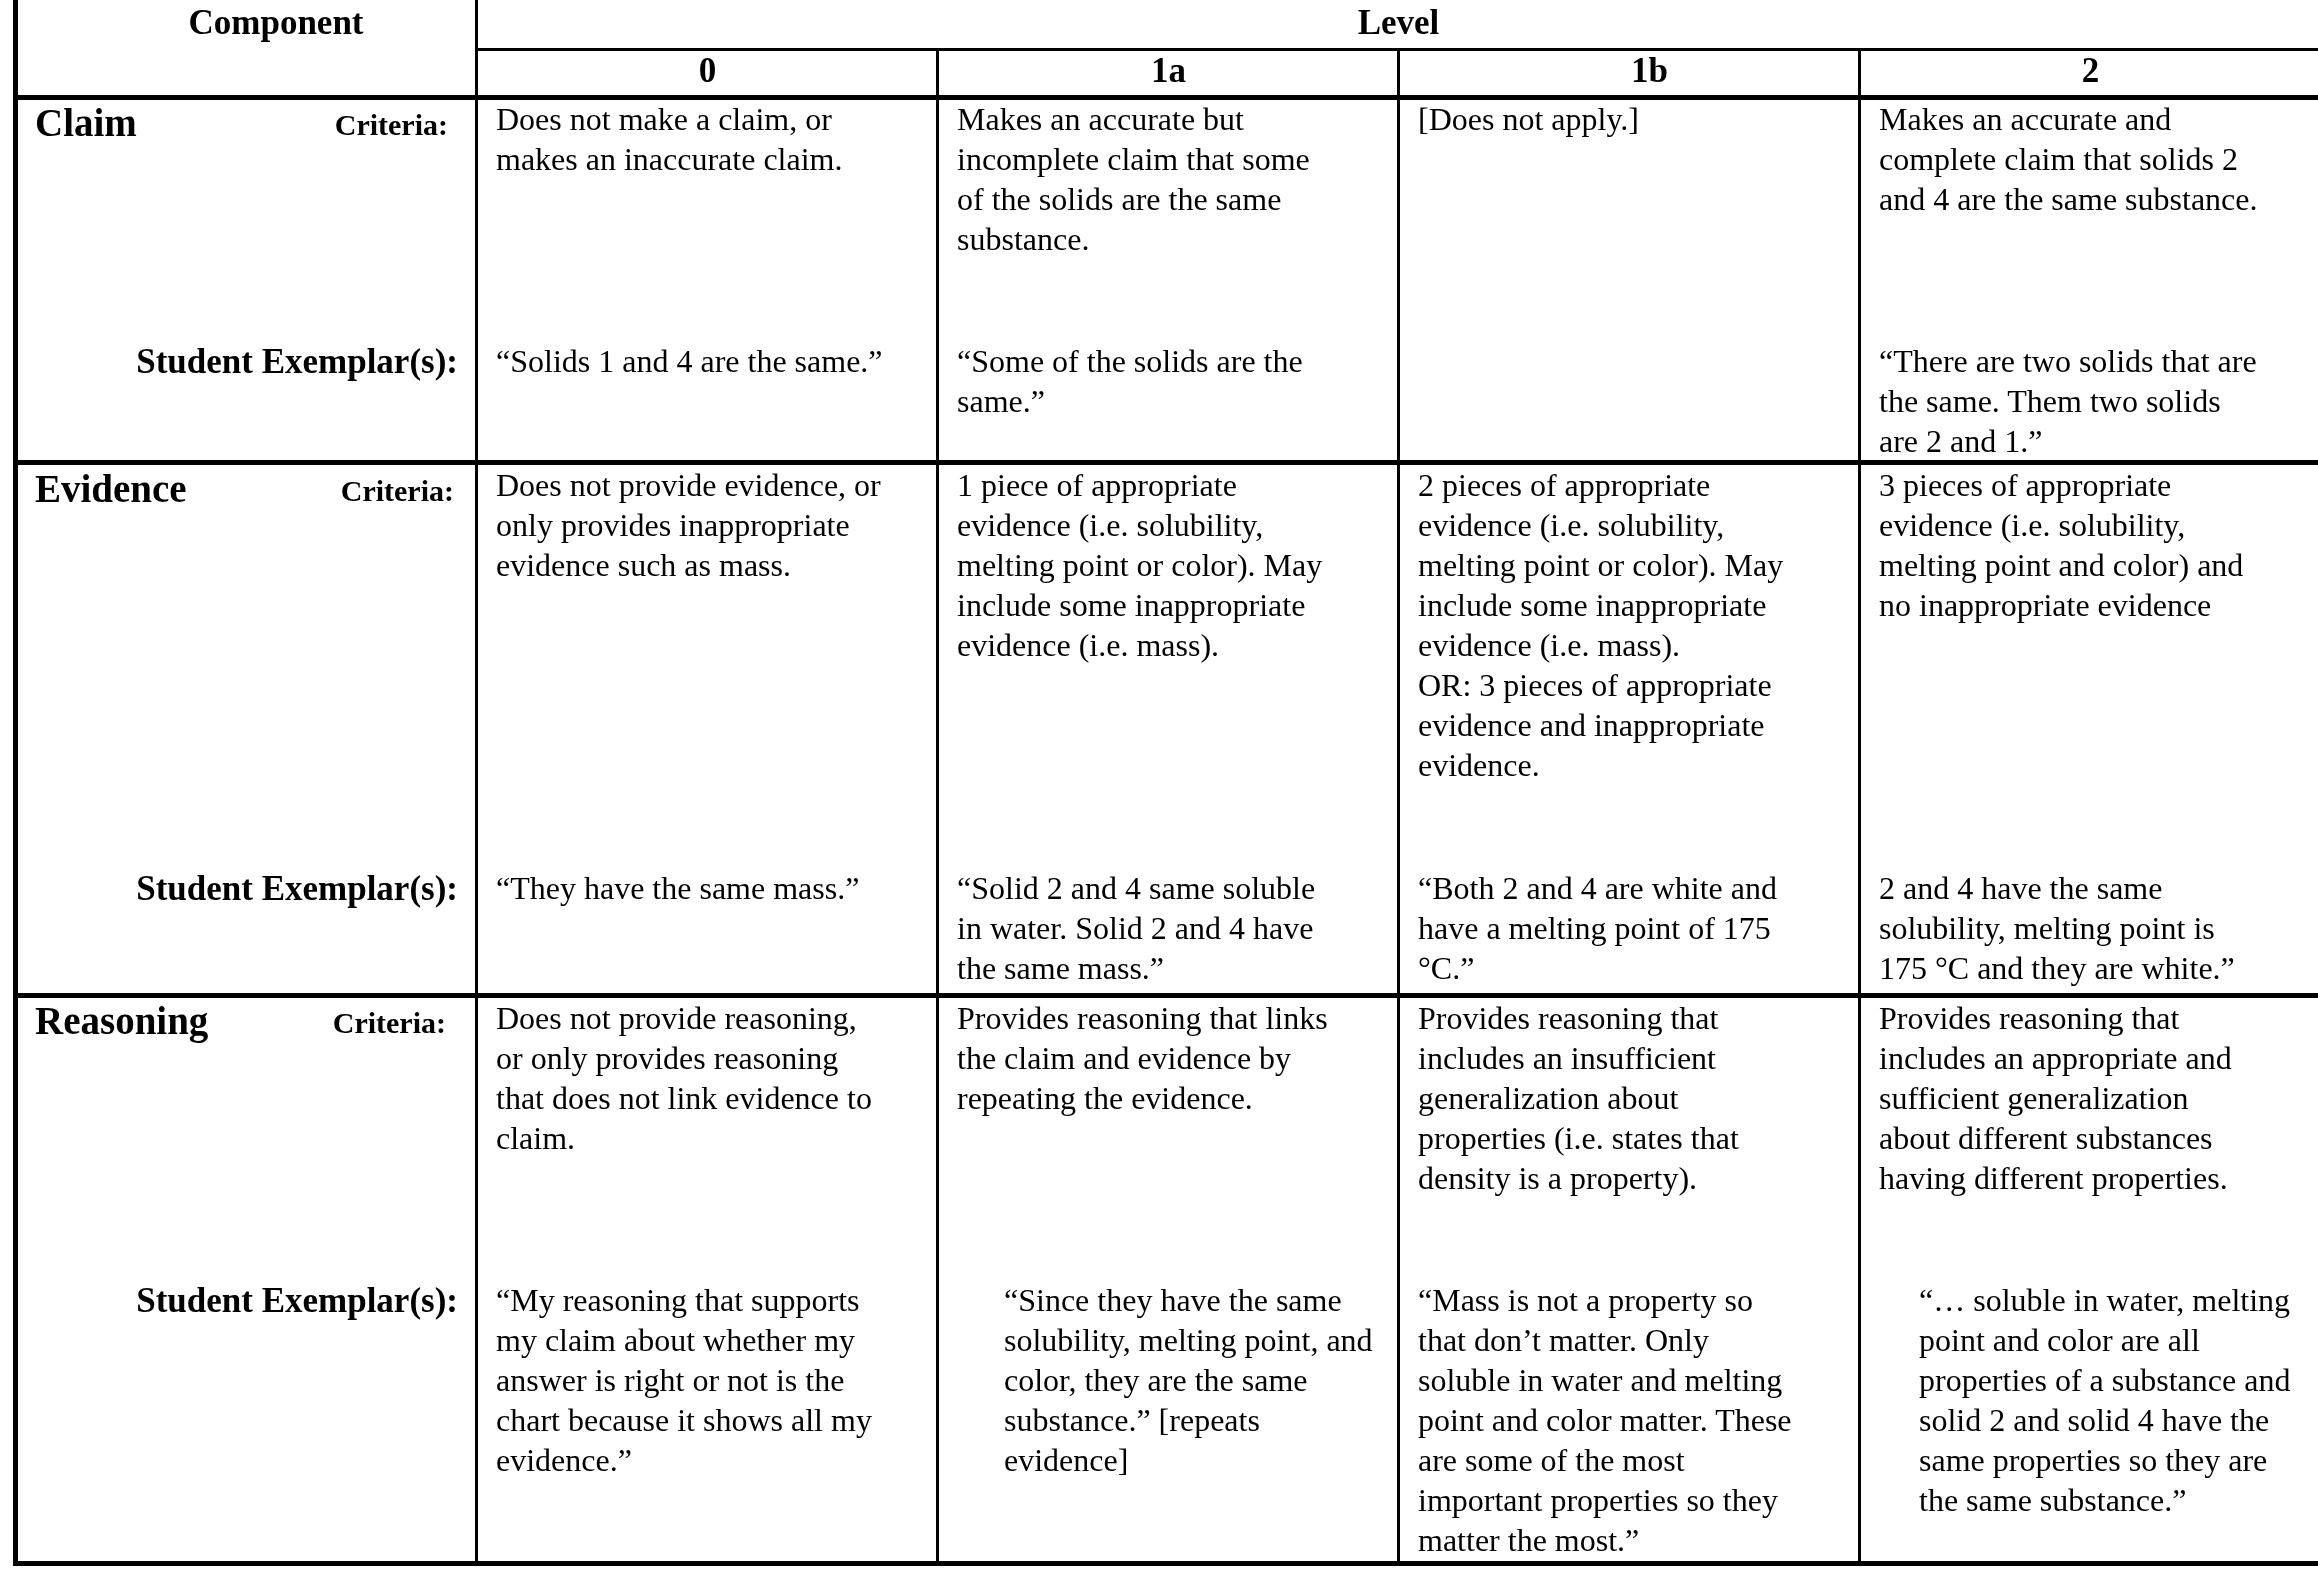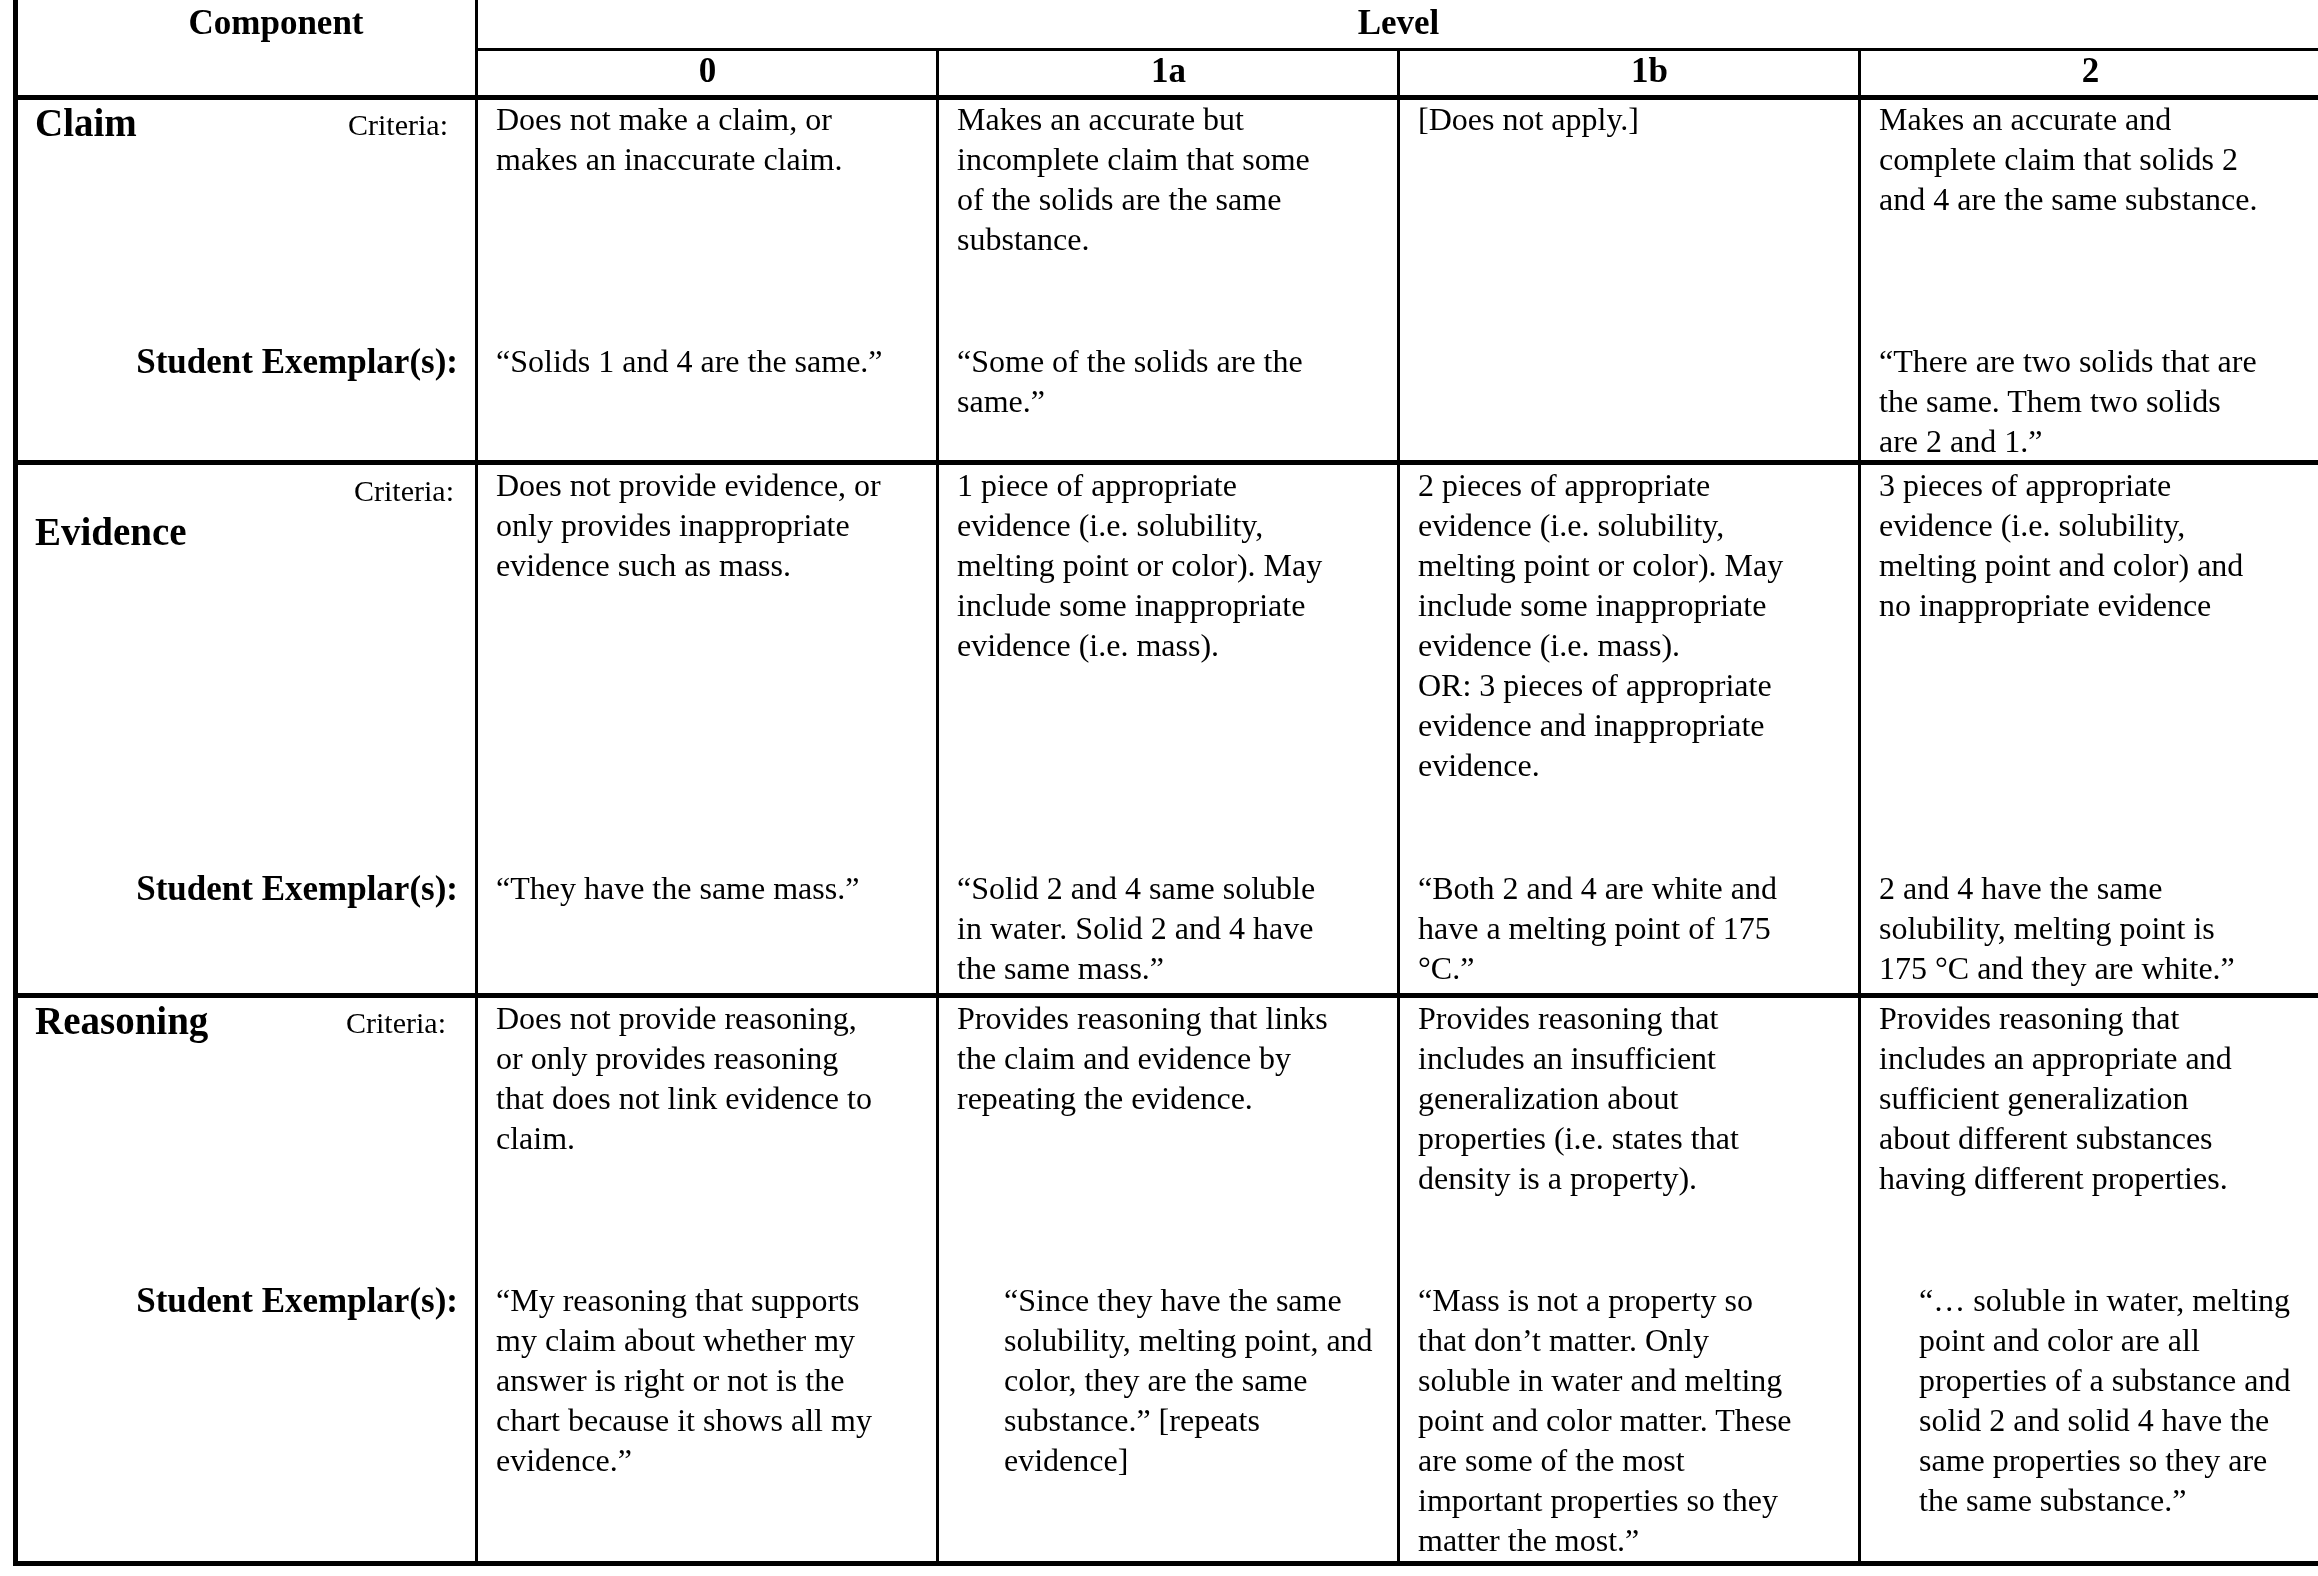--- a/index.html
+++ b/index.html
@@ -5,21 +5,21 @@
   html, body { margin: 0; padding: 0; background: #ffffff; }
   body {
     width: 2319px; height: 1576px; position: relative; overflow: hidden;
     font-family: "Liberation Serif", "DejaVu Serif", serif; color: #000;
   }
   .abs { position: absolute; }
   .hline { position: absolute; background: #000; }
   .vline { position: absolute; background: #000; }
   .hdr { position: absolute; font-weight: bold; font-size: 35px; line-height: 40px; text-align: center; white-space: nowrap; }
   .comp-name { position: absolute; left: 35px; font-weight: bold; font-size: 39px; line-height: 44px; white-space: nowrap; }
-  .crit-label { position: absolute; font-weight: normal; font-size: 30px; line-height: 37px; white-space: nowrap; text-align: right; }
+  .crit-label { position: absolute; font-weight: bold; font-size: 30px; line-height: 37px; white-space: nowrap; text-align: right; }
   .ex-label { position: absolute; font-weight: bold; font-size: 35px; line-height: 37px; white-space: nowrap; right: 1861px; }
   .cell { position: absolute; font-size: 32px; line-height: 40px; white-space: pre-line; }
 </style>
 </head>
 <body>
 
 <div class="abs" style="left:0;top:0;width:2319px;height:1576px;">
 
   <div class="vline" style="left:13.4px;top:0;width:5px;height:1566px;"></div>
   <div class="vline" style="left:475px;top:0;width:2.5px;height:1564px;"></div>
@@ -59,21 +59,21 @@
     <div class="cell" style="left:496px;top:341px;">“Solids 1 and 4 are the same.”</div>
     <div class="cell" style="left:957px;top:341px;">“Some of the solids are the
 same.”</div>
     <div class="cell" style="left:1418px;top:341px;"></div>
     <div class="cell" style="left:1879px;top:341px;">“There are two solids that are
 the same.  Them two solids
 are 2 and 1.”</div>
   </div>
 
   <div>
-    <div class="comp-name" style="top:467px;margin-top:43px;">Evidence</div>
+    <div class="comp-name" style="top:467px;">Evidence</div>
     <div class="crit-label" style="right:1865px;top:472px;">Criteria:</div>
     <div class="ex-label" style="top:870px;">Student Exemplar(s):</div>
 
     <div class="cell" style="left:496px;top:465px;">Does not provide evidence, or
 only provides inappropriate
 evidence such as mass.</div>
     <div class="cell" style="left:957px;top:465px;">1 piece of appropriate
 evidence (i.e. solubility,
 melting point or color). May
 include some inappropriate

